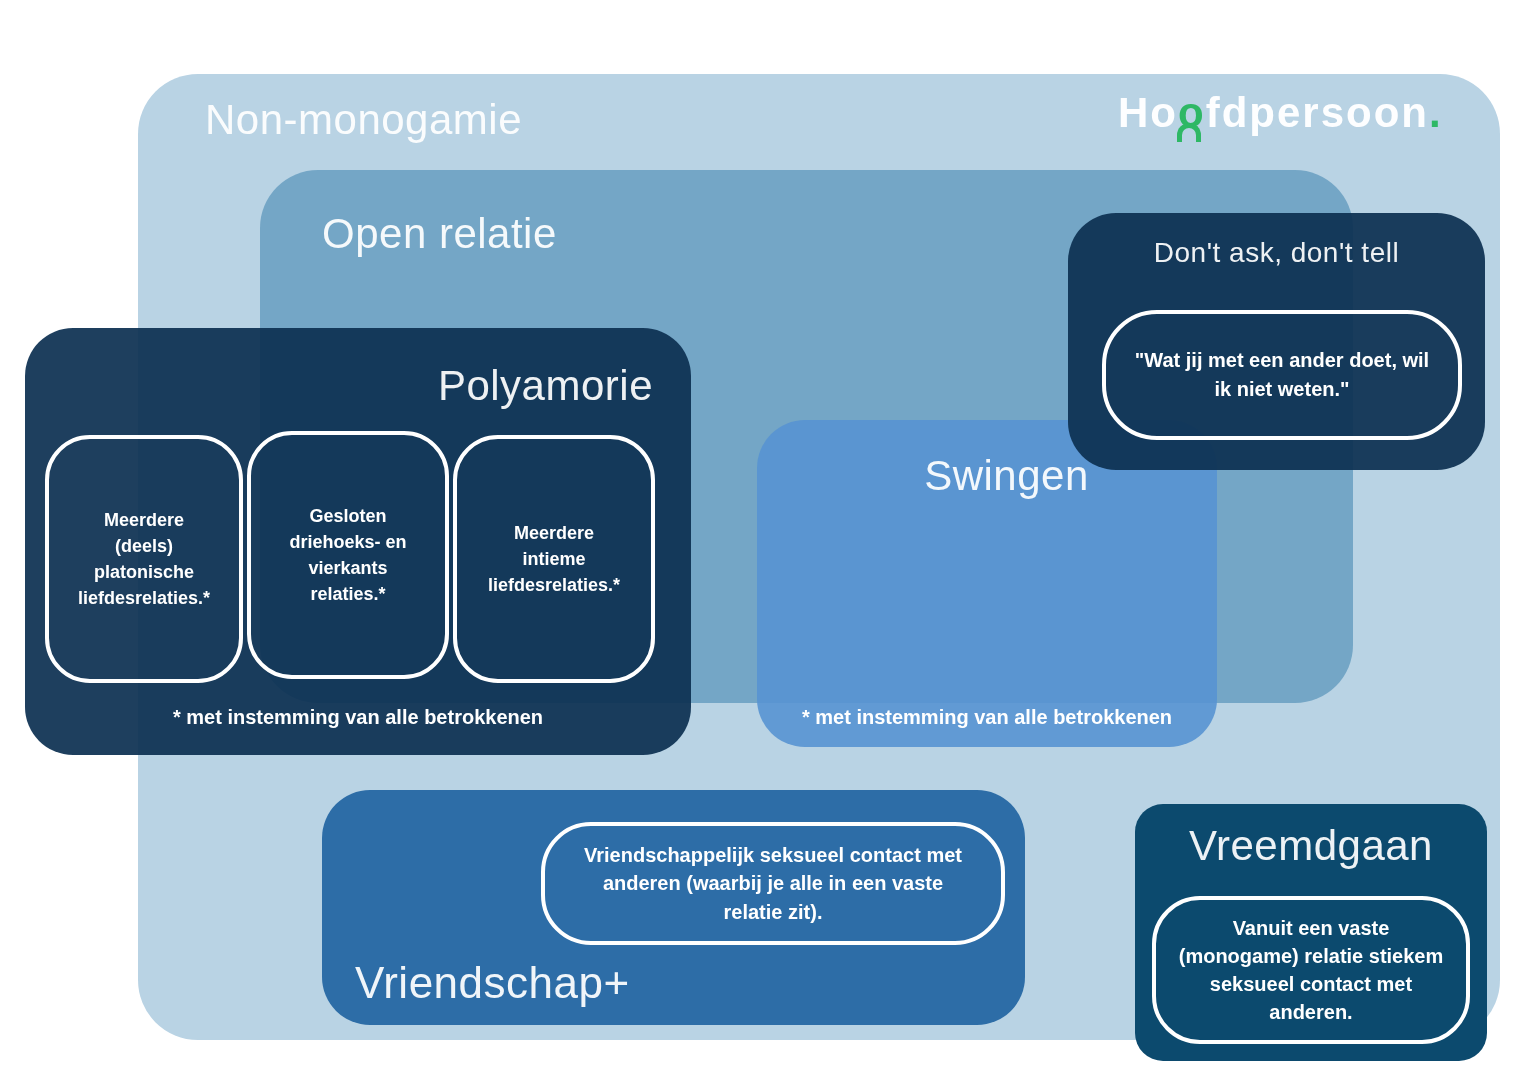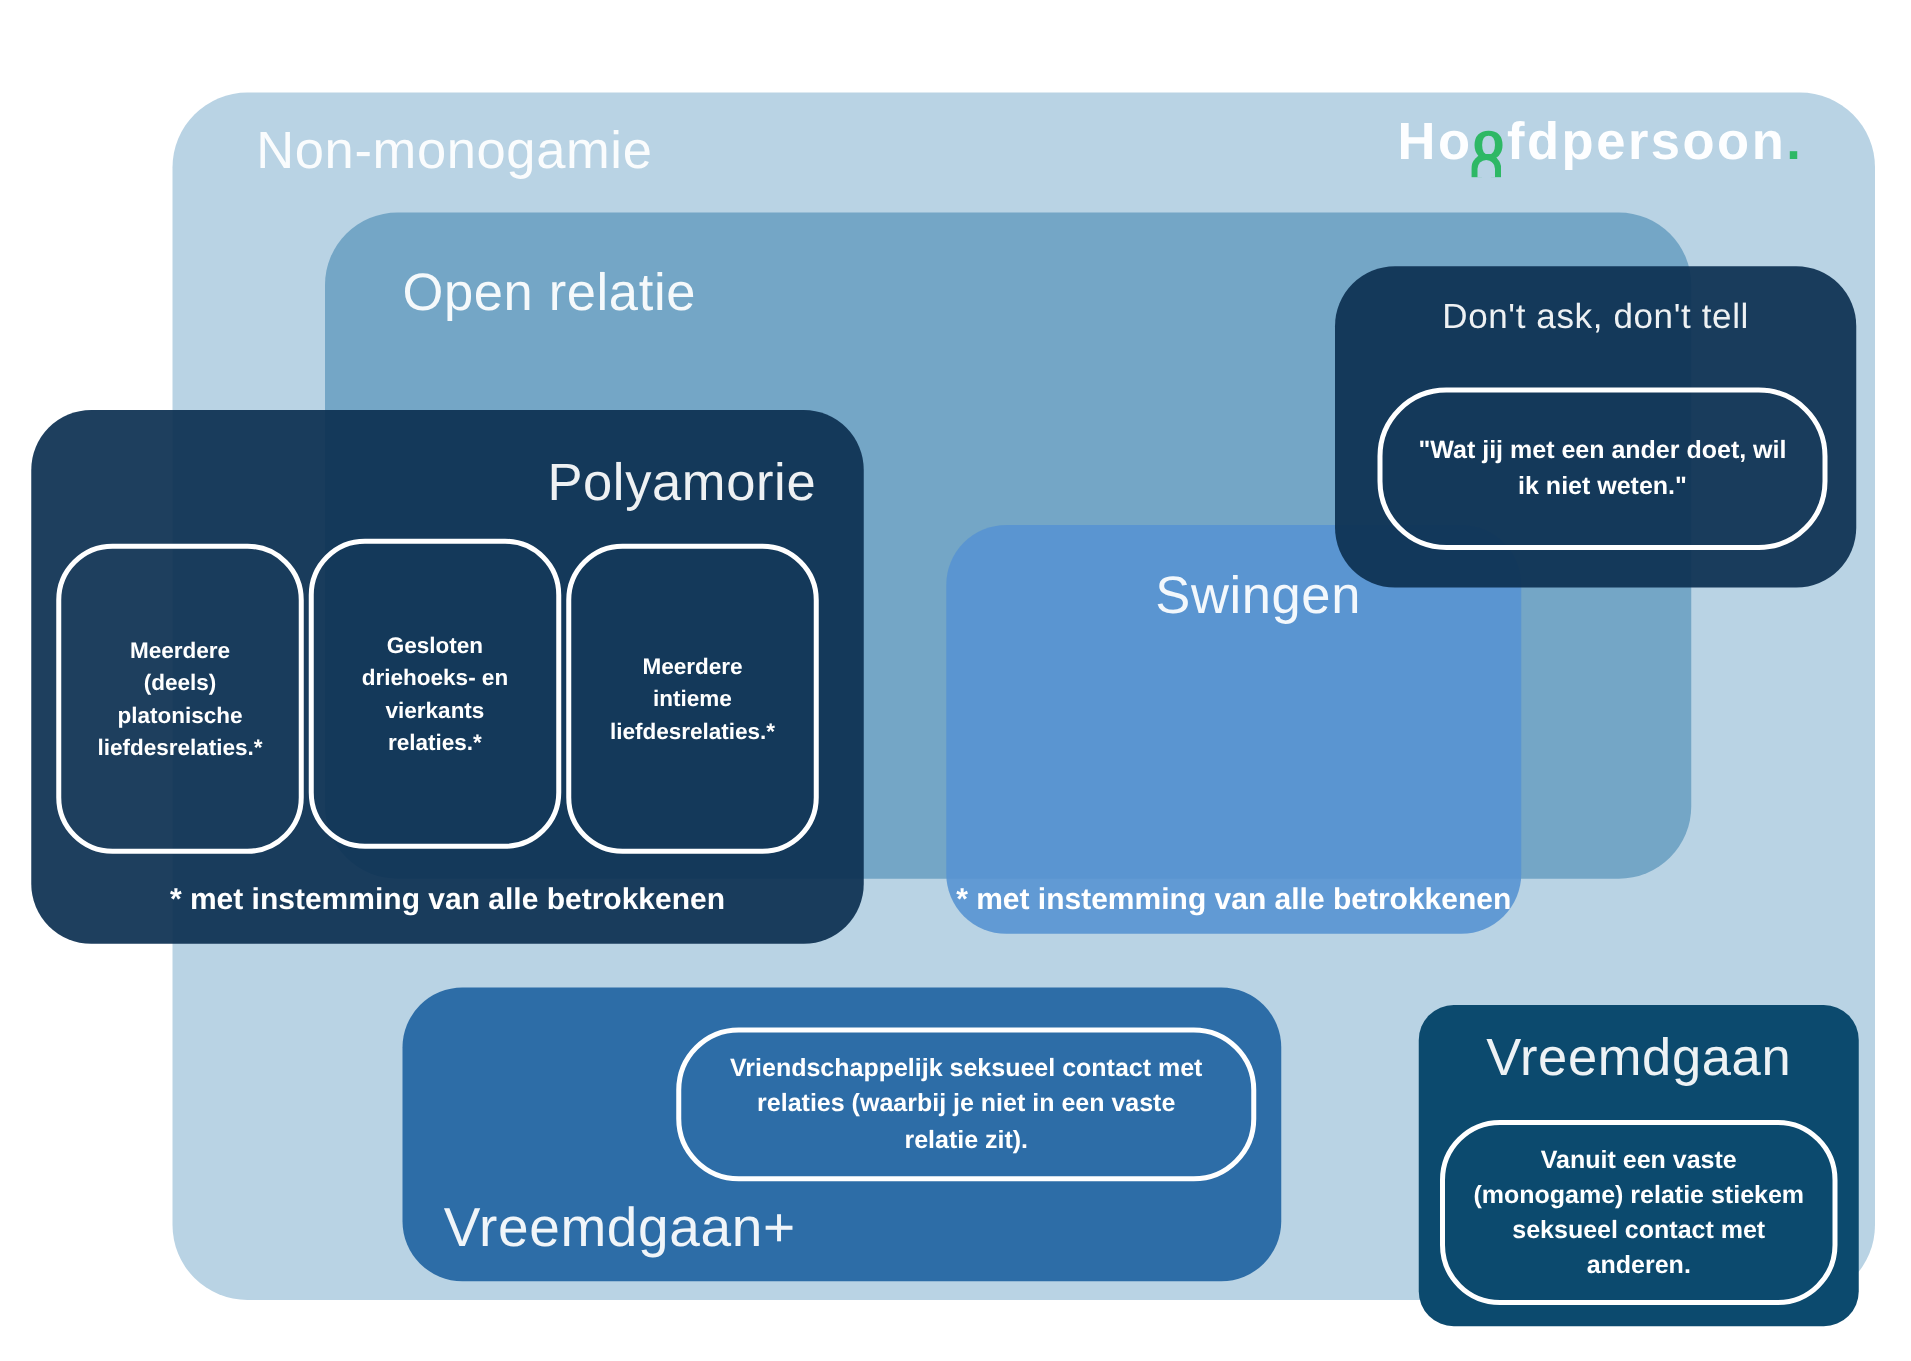--- a/index.html
+++ b/index.html
@@ -46,21 +46,21 @@
   .poly-card.c2{width:202px;transform:translateY(-4px);}
   .poly-card.c3{width:202px;}
 
   .pill-dontask{left:34px;top:97px;width:360px;height:130px;font-size:20px;line-height:1.45;}
   .pill-swingen{left:38px;top:100px;width:385px;height:165px;font-size:20px;line-height:1.42;}
   .pill-vriendschap{left:219px;top:32px;width:464px;height:123px;border-radius:50px;font-size:20px;line-height:1.42;}
   .pill-vreemdgaan{left:17px;top:92px;width:318px;height:148px;border-radius:48px;font-size:20px;line-height:1.4;}
 
   .footnote{
     position:absolute;left:0;right:0;text-align:center;color:#fff;
-    font-weight:700;font-size:24px;
+    font-weight:700;font-size:20px;
   }
   .fn-poly{top:378px;}
   .fn-swingen{top:286px;}
 
   .logo{
     position:absolute;left:980px;top:18px;height:70px;
     font-size:42px;font-weight:700;letter-spacing:2px;color:#fdfeff;
     line-height:1;display:flex;align-items:flex-start;
   }
   .logo-person{position:relative;color:#2eb865;display:inline-block;}
@@ -92,24 +92,24 @@
   </div>
 
   <div class="box region-swingen">
     <div class="box-title t-swingen">Swingen</div>
     <div class="footnote fn-swingen">* met instemming van alle betrokkenen</div>
   </div>
 
   <div class="box region-vriendschap">
     <div class="pill pill-vriendschap">
       <span class="pill-text">Vriendschappelijk seksueel contact met
-relaties (waarbij je niet in een vaste
+anderen (waarbij je alle in een vaste
 relatie zit).</span>
     </div>
-    <div class="box-title t-vriendschap">Vreemdgaan+</div>
+    <div class="box-title t-vriendschap">Vriendschap+</div>
   </div>
 
   <div class="box region-vreemdgaan">
     <div class="box-title t-vreemdgaan">Vreemdgaan</div>
     <div class="pill pill-vreemdgaan">
       <span class="pill-text">Vanuit een vaste
 (monogame) relatie stiekem
 seksueel contact met
 anderen.</span>
     </div>

